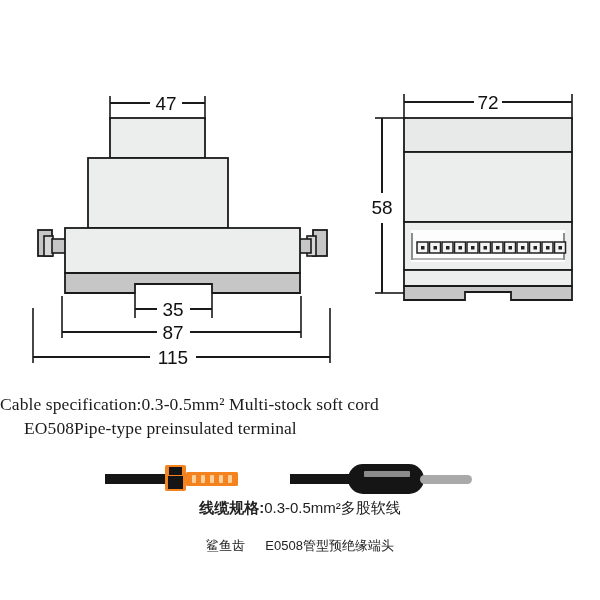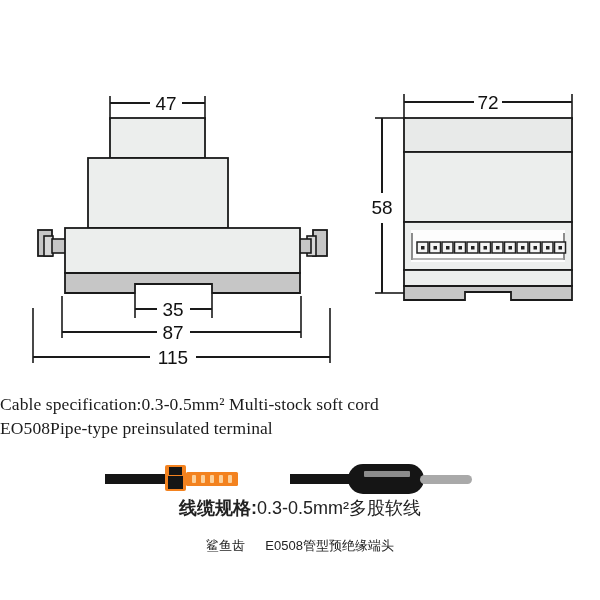--- a/index.html
+++ b/index.html
@@ -37,32 +37,33 @@
     width: 600px;
     text-align: left;
     font-family: "Liberation Serif", serif;
     font-size: 17.5px;
     color: #1b1b1b;
     line-height: 24px;
     letter-spacing: 0.1px;
   }
   .caption-en .line2 {
     display: block;
+    margin-left: 24px;
   }
   .caption-cn {
     position: absolute;
     left: 0;
     top: 490px;
     width: 600px;
     text-align: center;
     color: #222222;
   }
   .caption-cn .cn-line1 {
     display: block;
-    font-size: 18px;
+    font-size: 15px;
     line-height: 20px;
     white-space: nowrap;
   }
   .caption-cn .cn-label {
     font-weight: bold;
   }
   .caption-cn .cn-line2 {
     display: block;
     font-size: 13px;
     line-height: 20px;

